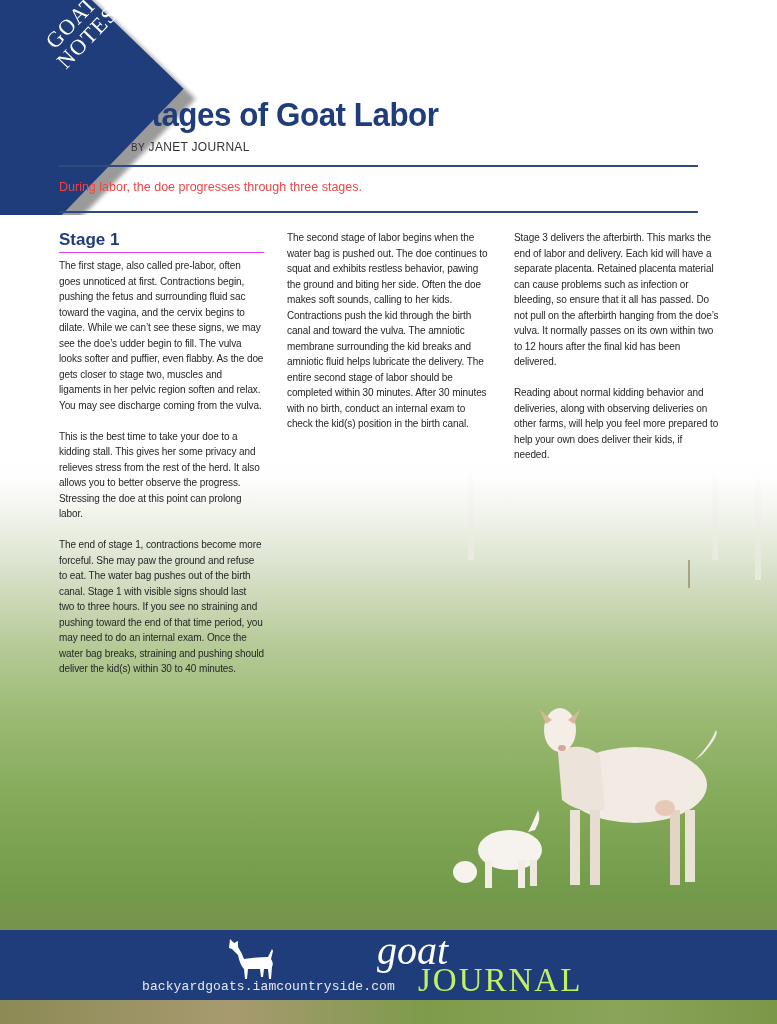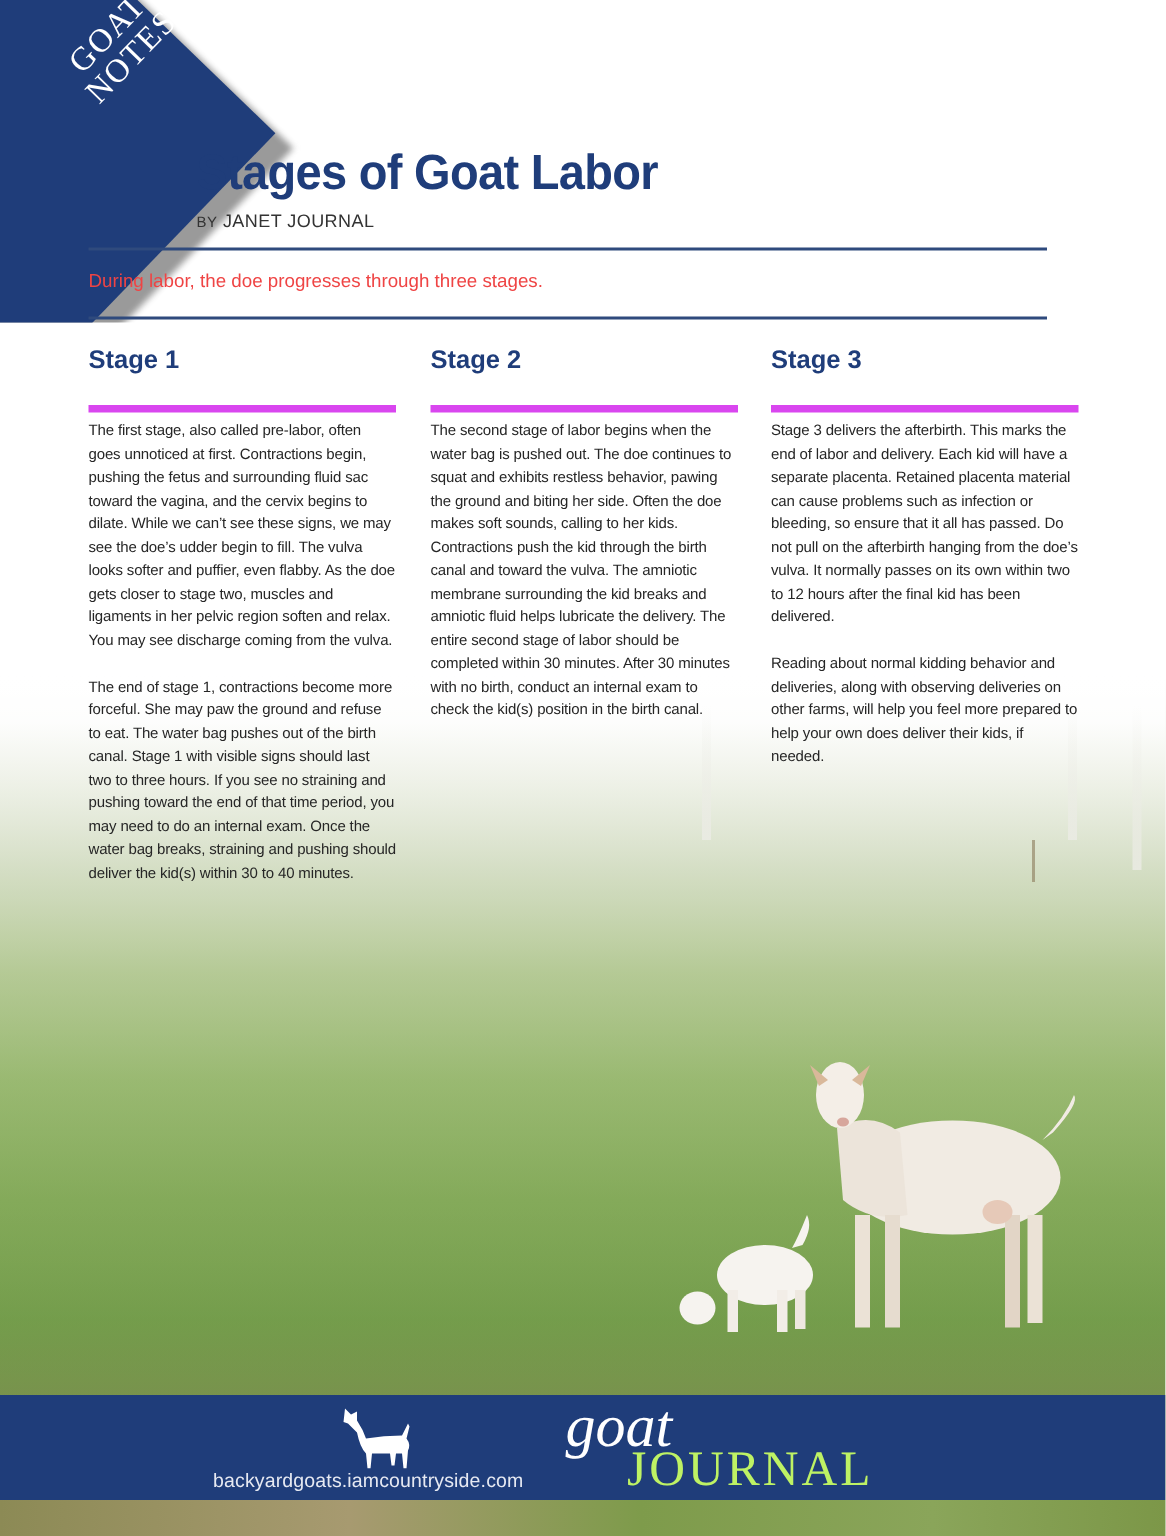--- a/index.html
+++ b/index.html
@@ -74,39 +74,39 @@
     .byline .by { font-size: 10px; }
     .rule { position: absolute; height: 2px; background: #2f4a7d; }
     .intro {
       position: absolute; left: 59px; top: 180px; font-size: 12.5px; color: #ef4444;
     }
 
     
     .col { position: absolute; top: 230px; width: 205px; }
     .col h2 {
       font-family: "Liberation Sans", sans-serif; font-weight: 900;
-      font-size: 17px; color: #1f3d7a; padding-bottom: 20px;
-      border-bottom: 5px solid #d946ef; margin-bottom: 5px;
+      font-size: 17px; color: #1f3d7a; padding-bottom: 2px;
+      border-bottom: 1px solid #d946ef; margin-bottom: 5px;
     }
     .col p {
       font-size: 10px; line-height: 15.5px; color: #262626;
       margin-bottom: 15.5px; letter-spacing: -0.1px;
     }
 
     
     .goat-scene { position: absolute; left: 440px; top: 700px; width: 290px; height: 200px; }
 
     
     .footer {
       position: absolute; left: 0; top: 930px; width: 777px; height: 70px;
       background: #1f3d7a;
     }
     .footer-url {
       position: absolute; left: 142px; top: 49px; color: #e6e9f2;
-      font-size: 13px; letter-spacing: 0.1px;
+      font-size: 13px; letter-spacing: 0.1px; font-family: Liberation Mono, monospace;
     }
     .footer-goat { position: absolute; left: 226px; top: 7px; width: 50px; height: 42px; }
     .footer-goatword {
       position: absolute; left: 377px; top: 0px; color: #ffffff;
       font-family: "Liberation Serif", serif; font-style: italic; font-size: 40px; line-height: 42px;
     }
     .footer-journal {
       position: absolute; left: 418px; top: 32px; color: #bef264;
       font-family: "Liberation Serif", serif; font-size: 33px; letter-spacing: 2px; line-height: 36px;
     }
@@ -138,30 +138,29 @@
   <span class="by">BY</span>
   <span>JANET JOURNAL</span>
 </div>
 <div class="rule" style="left:59px;top:165px;width:639px"></div>
 <p class="intro">During labor, the doe progresses through three stages.</p>
 <div class="rule" style="left:59px;top:211px;width:639px"></div>
 
 <section class="col" style="left:59px">
   <h2>Stage 1</h2>
   <p>The first stage, also called pre-labor, often goes unnoticed at first. Contractions begin, pushing the fetus and surrounding fluid sac toward the vagina, and the cervix begins to dilate. While we can’t see these signs, we may see the doe’s udder begin to fill. The vulva looks softer and puffier, even flabby. As the doe gets closer to stage two, muscles and ligaments in her pelvic region soften and relax. You may see discharge coming from the vulva.</p>
+  <p>This is the best time to take your doe to a kidding stall. This gives her some privacy and relieves stress from the rest of the herd. It also allows you to better observe the progress. Stressing the doe at this point can prolong labor.</p>
   <p>The end of stage 1, contractions become more forceful. She may paw the ground and refuse to eat. The water bag pushes out of the birth canal. Stage 1 with visible signs should last two to three hours. If you see no straining and pushing toward the end of that time period, you may need to do an internal exam. Once the water bag breaks, straining and pushing should deliver the kid(s) within 30 to 40 minutes.</p>
 </section>
 
 <section class="col" style="left:287px">
-  <h2>Stage 2</h2>
   <p>The second stage of labor begins when the water bag is pushed out. The doe continues to squat and exhibits restless behavior, pawing the ground and biting her side. Often the doe makes soft sounds, calling to her kids. Contractions push the kid through the birth canal and toward the vulva. The amniotic membrane surrounding the kid breaks and amniotic fluid helps lubricate the delivery. The entire second stage of labor should be completed within 30 minutes. After 30 minutes with no birth, conduct an internal exam to check the kid(s) position in the birth canal.</p>
 </section>
 
 <section class="col" style="left:514px">
-  <h2>Stage 3</h2>
   <p>Stage 3 delivers the afterbirth. This marks the end of labor and delivery. Each kid will have a separate placenta. Retained placenta material can cause problems such as infection or bleeding, so ensure that it all has passed. Do not pull on the afterbirth hanging from the doe’s vulva. It normally passes on its own within two to 12 hours after the final kid has been delivered.</p>
   <p>Reading about normal kidding behavior and deliveries, along with observing deliveries on other farms, will help you feel more prepared to help your own does deliver their kids, if needed.</p>
 </section>
 
 <svg class="goat-scene" viewBox="0 0 290 200">
   <g>
 
     <ellipse cx="195" cy="85" rx="72" ry="38" fill="#f1ebe3"></ellipse>
     <path d="M118 52 Q140 40 160 55 L165 110 Q140 115 122 100 Z" fill="#ece4da"></path>
     <ellipse cx="120" cy="30" rx="16" ry="22" fill="#f4eee7"></ellipse>

